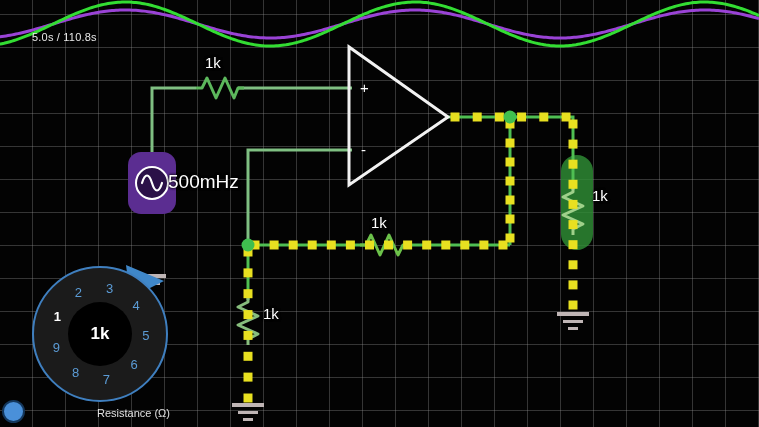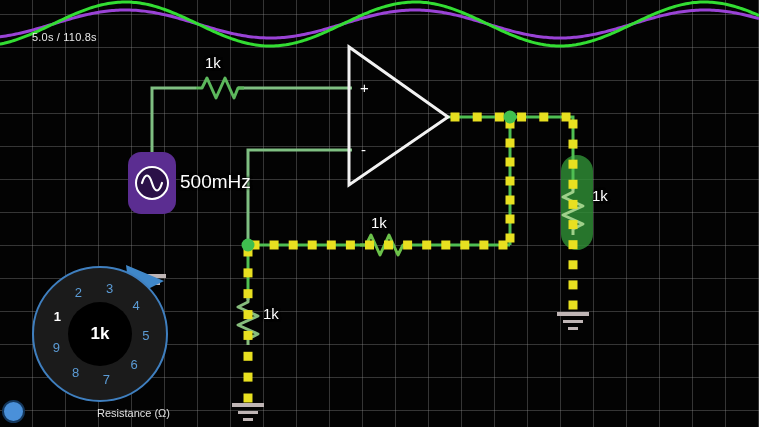--- a/index.html
+++ b/index.html
@@ -301,21 +301,21 @@
   </div>
 
   <div class="clabel" style="left:205px; top:54px;">1k</div>
 
   <div class="clabel" style="left:263px; top:305px;">1k</div>
 
   <div class="clabel" style="left:371px; top:214px;">1k</div>
 
   <div class="clabel" style="left:592px; top:187px;">1k</div>
 
-  <div class="clabel" style="left:180px; top:171px; font-size:19px;">500mHz</div>
+  <div class="clabel" style="left:168px; top:171px; font-size:19px;">500mHz</div>
 
   <div id="dial">
     <div class="outer"></div>
     <div class="inner"></div>
     <div class="center-val">1k</div>
   <div class="tick sel" style="left: 25.3495px; top: 50.7681px;">1</div>
       <div class="tick" style="left: 46.4043px; top: 27.3844px;">2</div>
       <div class="tick" style="left: 77.5639px; top: 23.0052px;">3</div>
       <div class="tick" style="left: 104.248px; top: 39.6796px;">4</div>
       <div class="tick" style="left: 113.972px; top: 69.6054px;">5</div>

